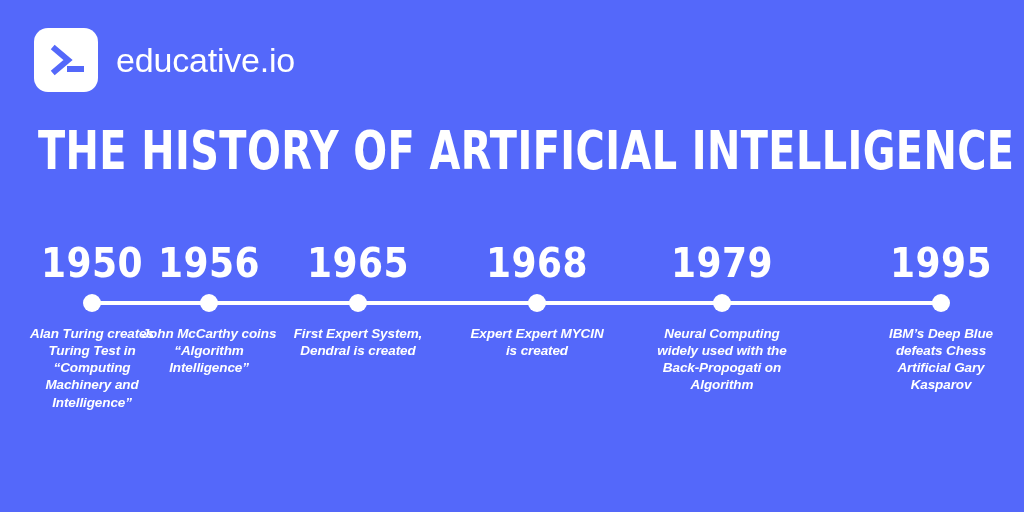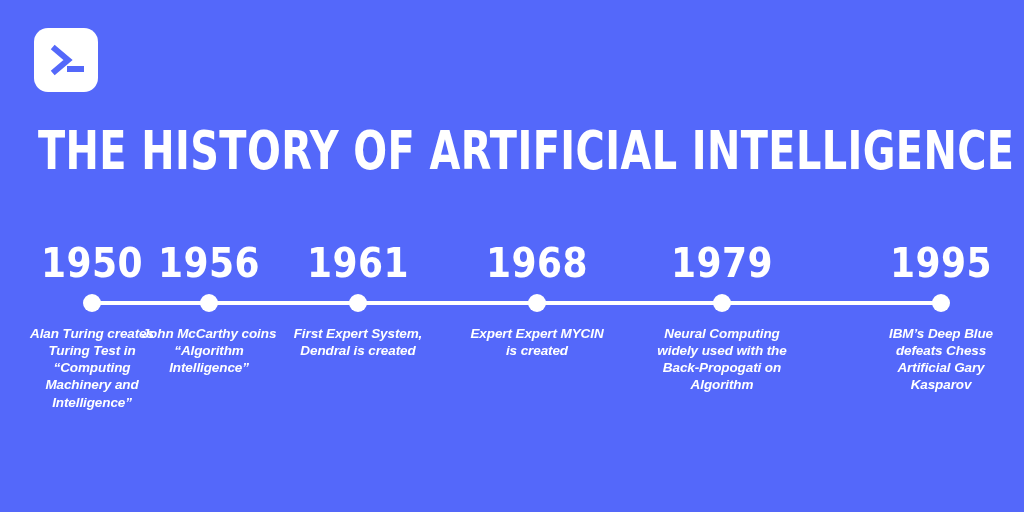--- a/index.html
+++ b/index.html
@@ -128,41 +128,42 @@
 
 <div id="infographic" style="background: rgb(84, 104, 250);">
 
   <div class="brand">
     <div class="brand-mark">
       <svg width="40" height="40" viewBox="0 0 40 40" aria-hidden="true">
         <path d="M9 9 L22 20 L9 31" fill="none" stroke="#5468fa" stroke-width="6" stroke-linecap="square" stroke-linejoin="miter"></path>
         <rect x="21" y="26" width="17" height="6" fill="#5468fa"></rect>
       </svg>
     </div>
+    <div class="brand-name">educative.io</div>
   </div>
 
   <div class="headline">THE HISTORY OF ARTIFICIAL INTELLIGENCE</div>
 
   <div class="timeline">
     <div class="timeline-axis" style="left: 92px; width: 849px; background: rgb(255, 255, 255);"></div>
 
     <div class="tl-node" style="left:92px;">
       <div class="tl-year">1950</div>
       <div class="tl-dot"></div>
       <div class="tl-desc">Alan Turing creates Turing Test in “Computing Machinery  and Intelligence”</div>
     </div>
 
     <div class="tl-node" style="left:209px;">
       <div class="tl-year">1956</div>
       <div class="tl-dot"></div>
       <div class="tl-desc">John McCarthy coins “Algorithm Intelligence”</div>
     </div>
 
     <div class="tl-node" style="left:358px;">
-      <div class="tl-year">1961</div>
+      <div class="tl-year">1965</div>
       <div class="tl-dot"></div>
       <div class="tl-desc">First Expert System, Dendral is created</div>
     </div>
 
     <div class="tl-node" style="left:537px;">
       <div class="tl-year">1968</div>
       <div class="tl-dot"></div>
       <div class="tl-desc">Expert Expert MYCIN is created</div>
     </div>
 

